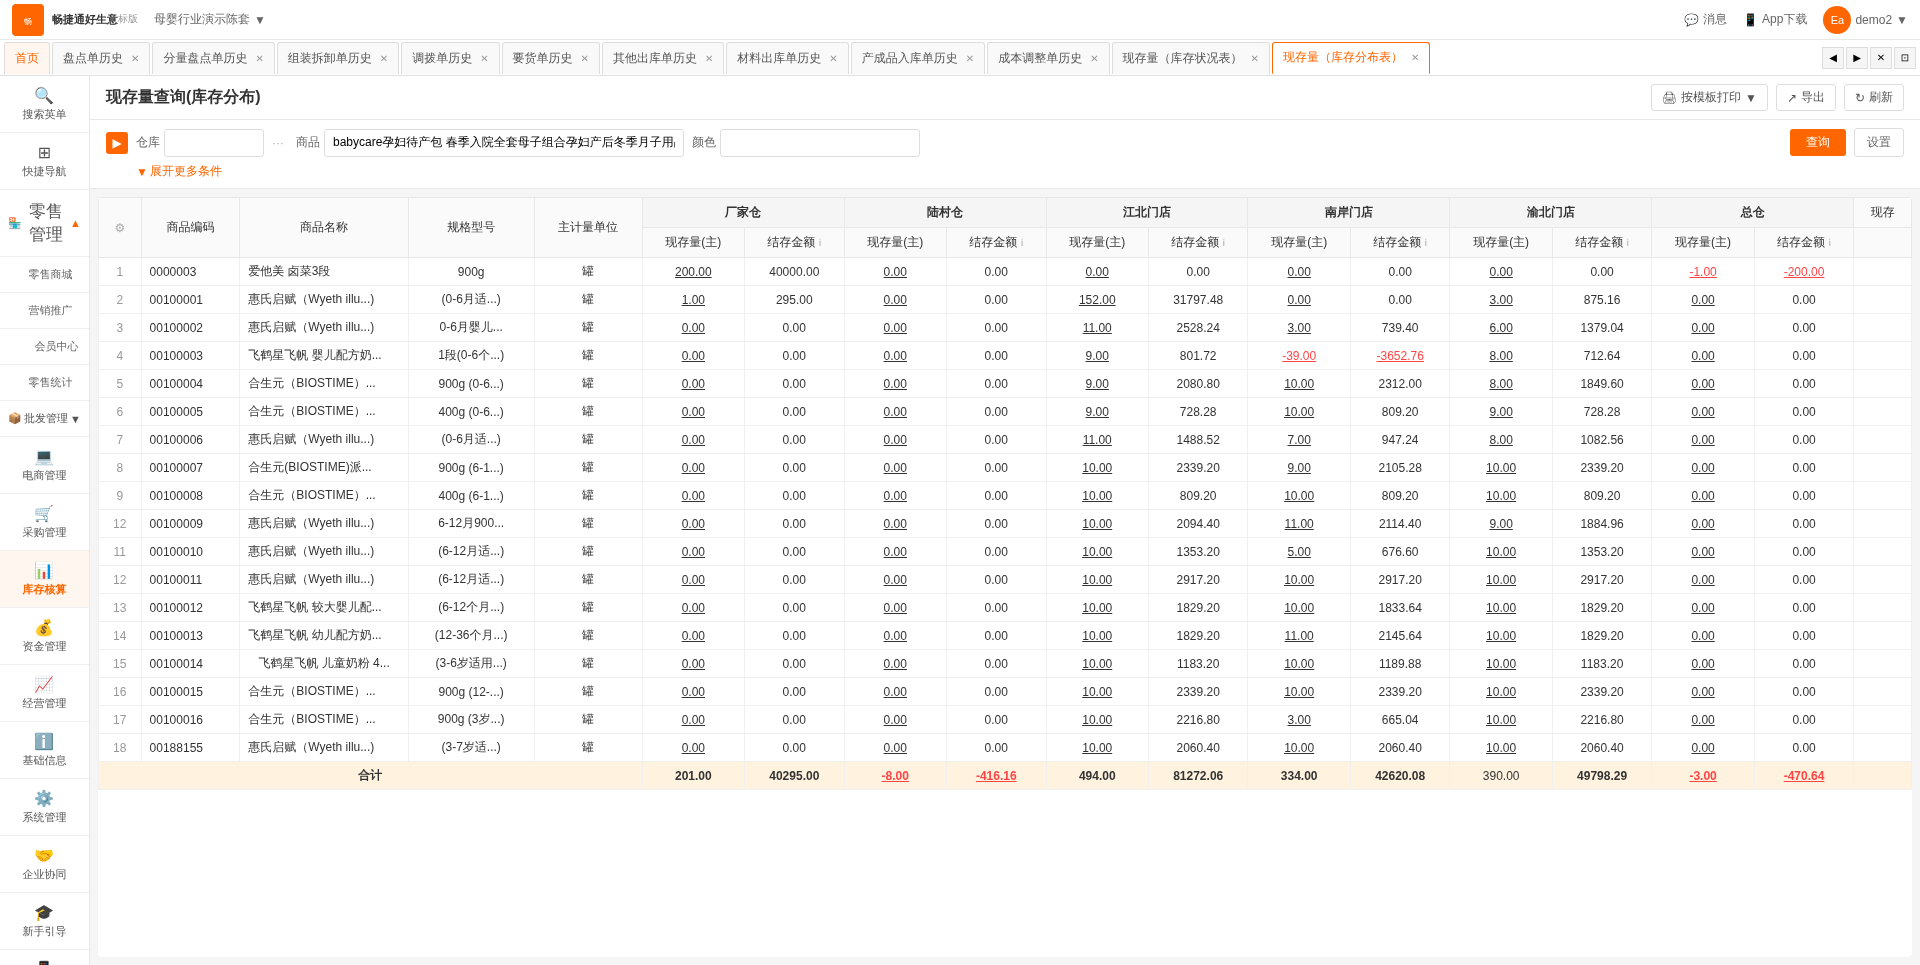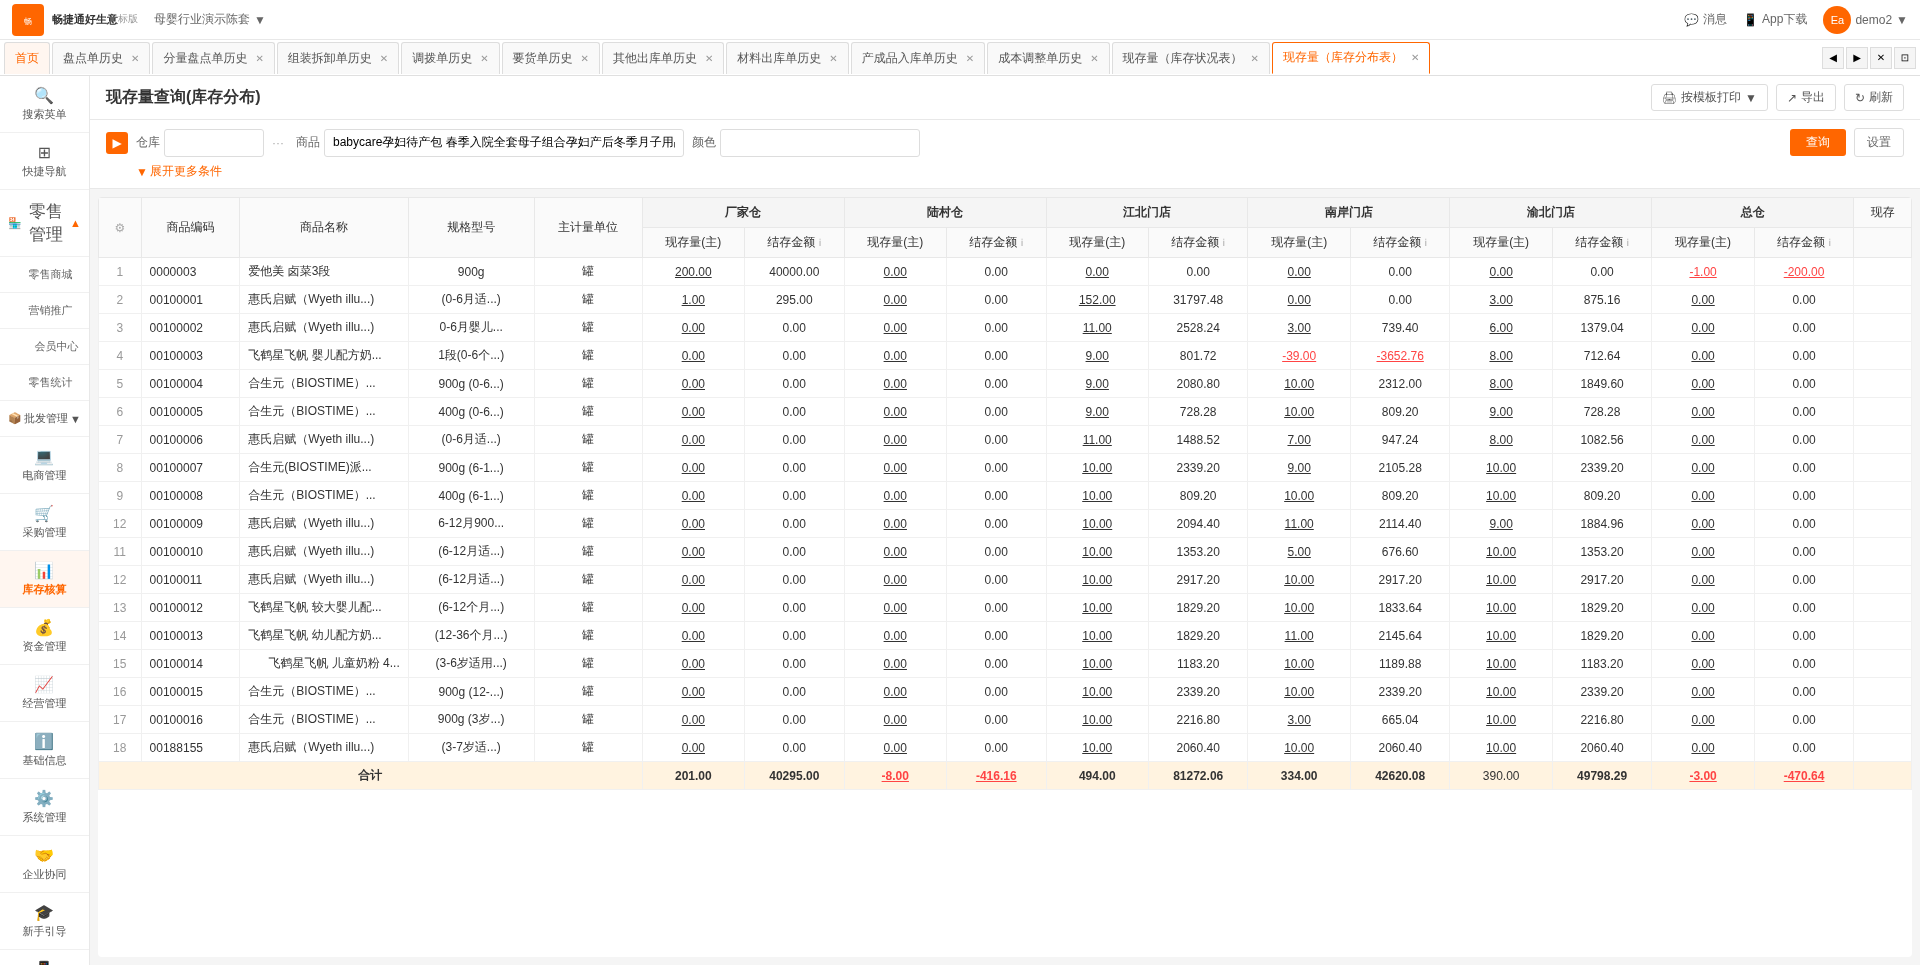--- a/index.html
+++ b/index.html
@@ -566,21 +566,21 @@
               <td><span class="">2145.64</span></td>
               <td><span class="num-link">10.00</span></td>
               <td><span class="">1829.20</span></td>
               <td><span class="num-link">0.00</span></td>
               <td><span class="">0.00</span></td>
               <td></td>
             </tr>
             <tr>
               <td class="row-num">15</td>
               <td style="text-align:left">00100014</td>
-              <td style="text-align:right;max-width:120px;overflow:hidden;text-overflow:ellipsis" title="飞鹤星飞帆 儿童奶粉 4...">飞鹤星飞帆 儿童奶粉 4...</td>
+              <td style="text-align:center;max-width:120px;overflow:hidden;text-overflow:ellipsis" title="飞鹤星飞帆 儿童奶粉 4...">飞鹤星飞帆 儿童奶粉 4...</td>
               <td>(3-6岁适用...)</td>
               <td>罐</td>
               <td><span class="num-link">0.00</span></td>
               <td><span class="">0.00</span></td>
               <td><span class="num-link">0.00</span></td>
               <td><span class="">0.00</span></td>
               <td><span class="num-link">10.00</span></td>
               <td><span class="">1183.20</span></td>
               <td><span class="num-link">10.00</span></td>
               <td><span class="">1189.88</span></td>

